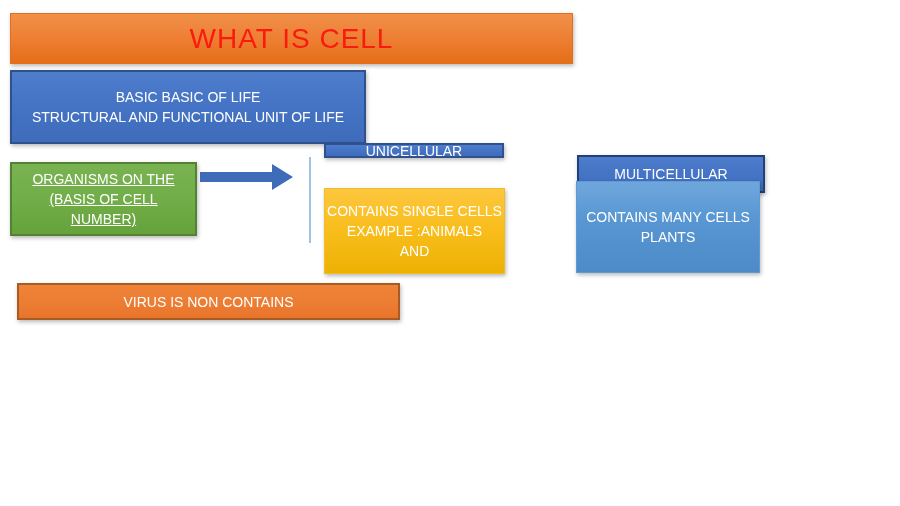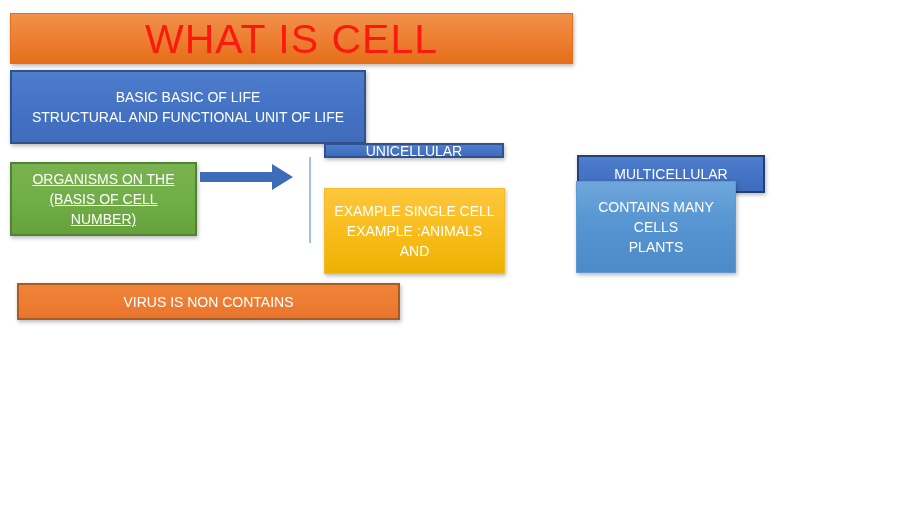--- a/index.html
+++ b/index.html
@@ -24,21 +24,21 @@
   }
   .shadow{ box-shadow:1px 2px 4px rgba(0,0,0,0.28); }
 
   .title-banner{
     left:10px; top:13px; width:563px; height:51px;
     background:linear-gradient(180deg,#F19049 0%, #ED7D31 55%, #E56E17 100%);
     border:1px solid #E06F1F;
   }
   .title-text{
     color:#FA1B0F;
-    font-size:41px;
+    font-size:28px;
     line-height:40px;
     font-weight:400;
     letter-spacing:1px;
   }
 
   .definition-box{
     left:10px; top:70px; width:356px; height:74px;
     background:linear-gradient(180deg,#4E7DCC 0%, #4472C4 55%, #3F6CBA 100%);
     border:2px solid #2F528F;
   }
@@ -71,21 +71,21 @@
     background:linear-gradient(180deg,#FDC73E 0%, #F8BD1B 50%, #EDB104 100%);
     border:1px solid #F2BB2A;
   }
 
   .multi-header{
     left:577px; top:155px; width:188px; height:38px;
     background:linear-gradient(180deg,#4E7DCC 0%, #4472C4 60%, #3F6CBA 100%);
     border:2px solid #24407A;
   }
   .multi-detail{
-    left:576px; top:181px; width:160px; height:92px;
+    left:576px; top:181px; width:184px; height:92px;
     background:linear-gradient(180deg,#6FA7DC 0%, #5897D3 40%, #4D8AC8 100%);
     border:1px solid #5E9BD4;
   }
 
   .virus-box{
     left:17px; top:283px; width:383px; height:37px;
     background:linear-gradient(180deg,#EF8338 0%, #EC7D33 55%, #E8742A 100%);
     border:2px solid #A85B22;
   }
 
@@ -114,21 +114,21 @@
   <svg class="flow-arrow" viewBox="0 0 97 28" aria-hidden="true">
     <polygon points="2,9 74,9 74,1 95,14 74,27 74,19 2,19" fill="#3E6CB8"></polygon>
   </svg>
 
   <div class="divider-line"></div>
 
   <div class="box shadow uni-header">
     <span class="line">UNICELLULAR</span>
   </div>
   <div class="box shadow uni-detail">
-    <span class="line">EXAMPLE SINGLE CELL</span>
+    <span class="line">CONTAINS SINGLE CELLS</span>
     <span class="line">EXAMPLE :ANIMALS</span>
     <span class="line">AND</span>
   </div>
 
   <div class="box shadow multi-header">
     <span class="line">MULTICELLULAR</span>
   </div>
   <div class="box shadow multi-detail">
     <span class="line">CONTAINS MANY CELLS</span>
     <span class="line">PLANTS</span>

